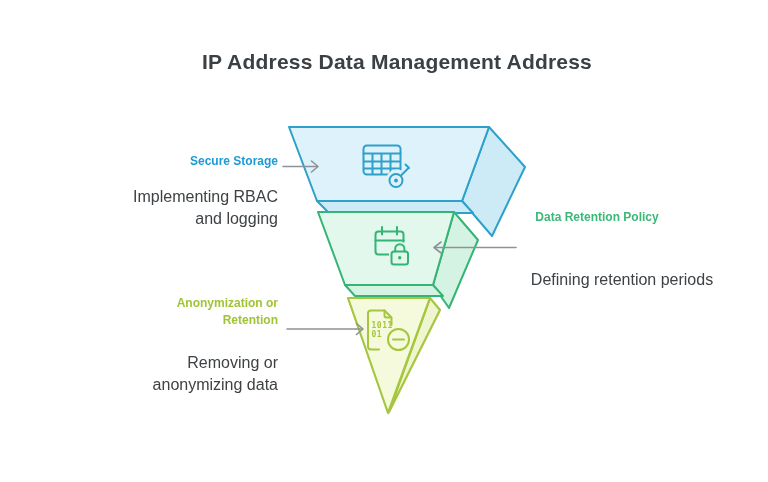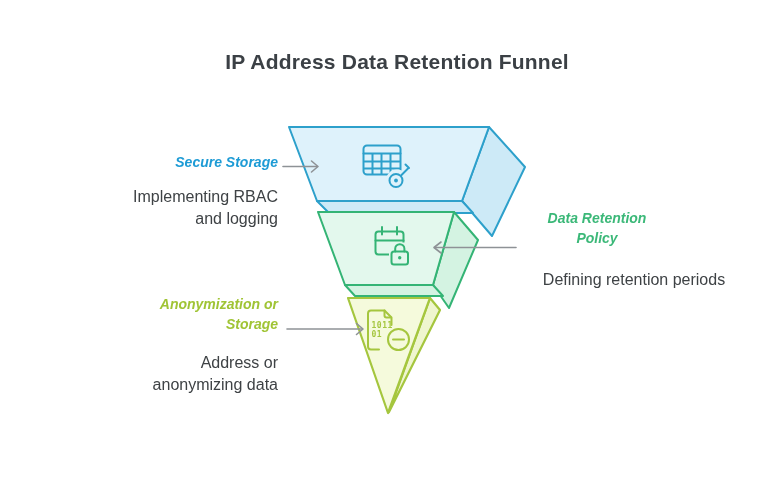--- a/index.html
+++ b/index.html
@@ -13,21 +13,21 @@
   .canvas{
     position:relative;width:768px;height:482px;background:var(--bg);
     font-family:"Liberation Sans",sans-serif;overflow:hidden;
   }
   .title{
     position:absolute;top:50px;left:0;width:100%;margin:0;box-sizing:border-box;
     padding-left:26px;text-align:center;font-size:21px;font-weight:bold;
     color:var(--title-text);letter-spacing:.2px;
   }
   .art{position:absolute;left:0;top:0;}
-  .label{position:absolute;font-size:14px;font-weight:bold;line-height:1.42;font-style:italic;}
+  .label{position:absolute;font-size:12px;font-weight:bold;line-height:1.42;}
   .desc{position:absolute;font-size:16px;color:var(--body-text);line-height:1.38;}
   .ta-r{text-align:right}
   .ta-l{text-align:center}
   .c-blue{color:var(--blue-label)}
   .c-green{color:var(--green-label)}
   .c-olive{color:var(--olive-label)}
 
   
   .front-b{fill:var(--blue-fill);stroke:var(--blue-stroke);stroke-width:2;stroke-linejoin:round}
   .side-b {fill:var(--blue-side);stroke:var(--blue-stroke);stroke-width:2;stroke-linejoin:round}
@@ -47,21 +47,21 @@
   .fill-g{fill:var(--green-stroke);stroke:none}
   .bin{font-family:"DejaVu Sans Mono",monospace;font-size:8px;font-weight:bold;
        fill:var(--olive-stroke);letter-spacing:.5px}
   .arrow{fill:none;stroke:var(--arrow);stroke-width:1.6;stroke-linecap:round;stroke-linejoin:round}
 </style>
 </head>
 <body>
 
 <div class="canvas">
 
-  <h1 class="title">IP Address Data Retention Funnel</h1>
+  <h1 class="title">IP Address Data Management Address</h1>
 
   <svg class="art" width="768" height="482" viewBox="0 0 768 482" aria-hidden="true">
 
     <g>
       <path class="side-b" d="M489,127 L525,167 L492,236 L462,201 Z"></path>
       <path class="side-b" d="M317,201 L462,201 L473,213 L329,213 Z"></path>
       <path class="front-b" d="M289,127 L489,127 L462,201 L317,201 Z"></path>
     </g>
 
     <g>
@@ -116,18 +116,18 @@
     <g class="arrow">
       <path d="M287,329 H362"></path>
       <path d="M356.5,323.5 L363,329 L356.5,334.5"></path>
     </g>
   </svg>
 
   <div class="label ta-r c-blue" style="top:153px;right:490px;width:190px">Secure Storage</div>
   <div class="desc ta-r" style="top:186px;right:490px;width:158px">Implementing RBAC and logging</div>
 
   <div class="label ta-l c-green" style="top:209px;left:527px;width:140px">Data Retention Policy</div>
-  <div class="desc ta-l" style="top:269px;left:539px;width:190px">Defining retention periods</div>
+  <div class="desc ta-l" style="top:269px;left:527px;width:190px">Defining retention periods</div>
 
-  <div class="label ta-r c-olive" style="top:295px;right:490px;width:152px">Anonymization or Storage</div>
-  <div class="desc ta-r" style="top:352px;right:490px;width:168px">Address or anonymizing data</div>
+  <div class="label ta-r c-olive" style="top:295px;right:490px;width:152px">Anonymization or Retention</div>
+  <div class="desc ta-r" style="top:352px;right:490px;width:168px">Removing or anonymizing data</div>
 
 </div>
 
 </body></html>

